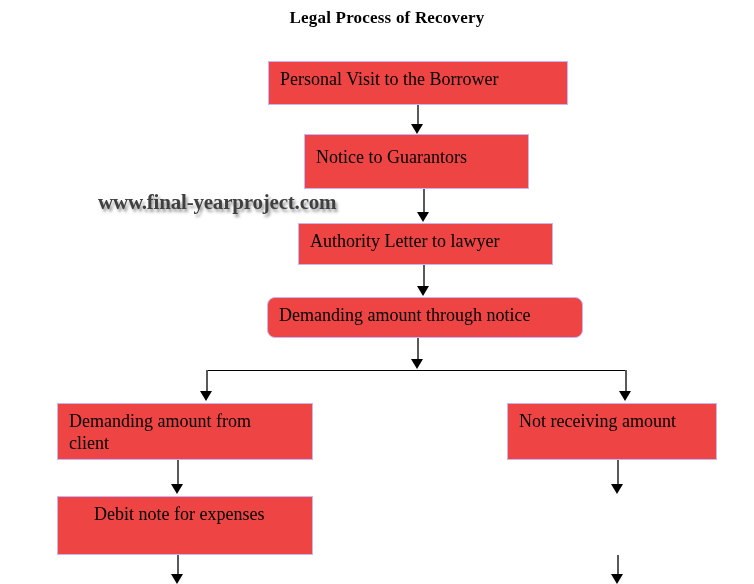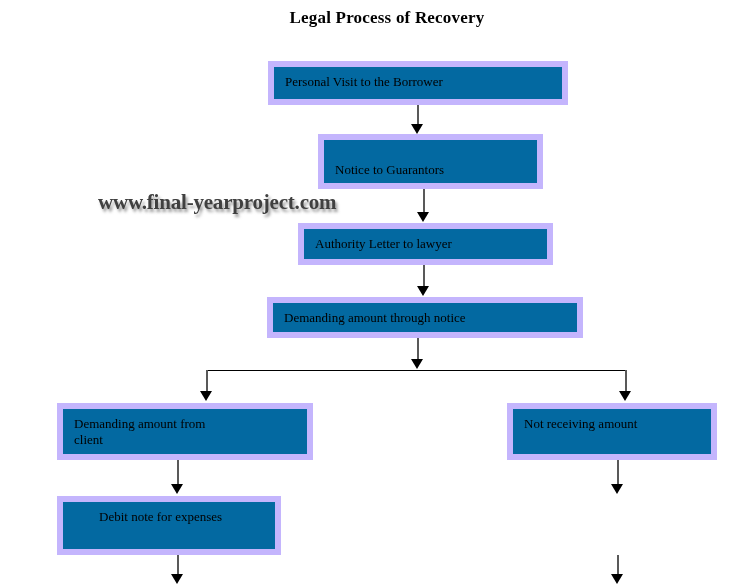--- a/index.html
+++ b/index.html
@@ -25,23 +25,23 @@
     top: 8px;
     width: 754px;
     text-align: center;
     font-size: 17px;
     font-weight: bold;
     letter-spacing: 0.2px;
   }
   .node {
     position: absolute;
     box-sizing: border-box;
-    border: 6px solid #c4b5fd;
-    background: #0369a1;
-    font-size: 13px;
+    border: 1px solid #c4b5fd;
+    background: #ef4444;
+    font-size: 18px;
     line-height: 1.22;
     padding: 7px 0 0 11px;
     white-space: pre-line;
   }
   .watermark {
     position: absolute;
     left: 88px;
     top: 190px;
     font-size: 21px;
     font-weight: bold;
@@ -101,29 +101,29 @@
   <div class="arrowhead" style="left:601px; top:484px;"></div>
 
   <div class="conn v" style="left:167px; top:555px; height:22px;"></div>
   <div class="arrowhead" style="left:161px; top:574px;"></div>
 
   <div class="conn v" style="left:607px; top:555px; height:22px;"></div>
   <div class="arrowhead" style="left:601px; top:574px;"></div>
 
   <div class="node" style="left:258px; top:61px; width:300px; height:44px;">Personal Visit to the Borrower</div>
 
-  <div class="node" style="left:308px; top:134px; width:225px; height:55px; padding-top:22px;">Notice to Guarantors</div>
+  <div class="node" style="left:294px; top:134px; width:225px; height:55px; padding-top:12px;">Notice to Guarantors</div>
 
   <div class="node" style="left:288px; top:223px; width:255px; height:42px;">Authority Letter to lawyer</div>
 
-  <div class="node" style="left:257px; top:297px; width:316px; height:41px;">Demanding amount through notice</div>
+  <div class="node" style="left:257px; top:297px; width:316px; height:41px;border-radius:8px;">Demanding amount through notice</div>
 
   <div class="node" style="left:47px; top:403px; width:256px; height:57px;">Demanding amount from
 client</div>
 
   <div class="node" style="left:497px; top:403px; width:210px; height:57px;">Not receiving amount</div>
 
-  <div class="node" style="left:47px; top:496px; width:224px; height:59px;padding-left:36px;">Debit note for expenses</div>
+  <div class="node" style="left:47px; top:496px; width:256px; height:59px;padding-left:36px;">Debit note for expenses</div>
 
 
   <div class="watermark">www.final-yearproject.com</div>
 
 </div>
 
 </body></html>

